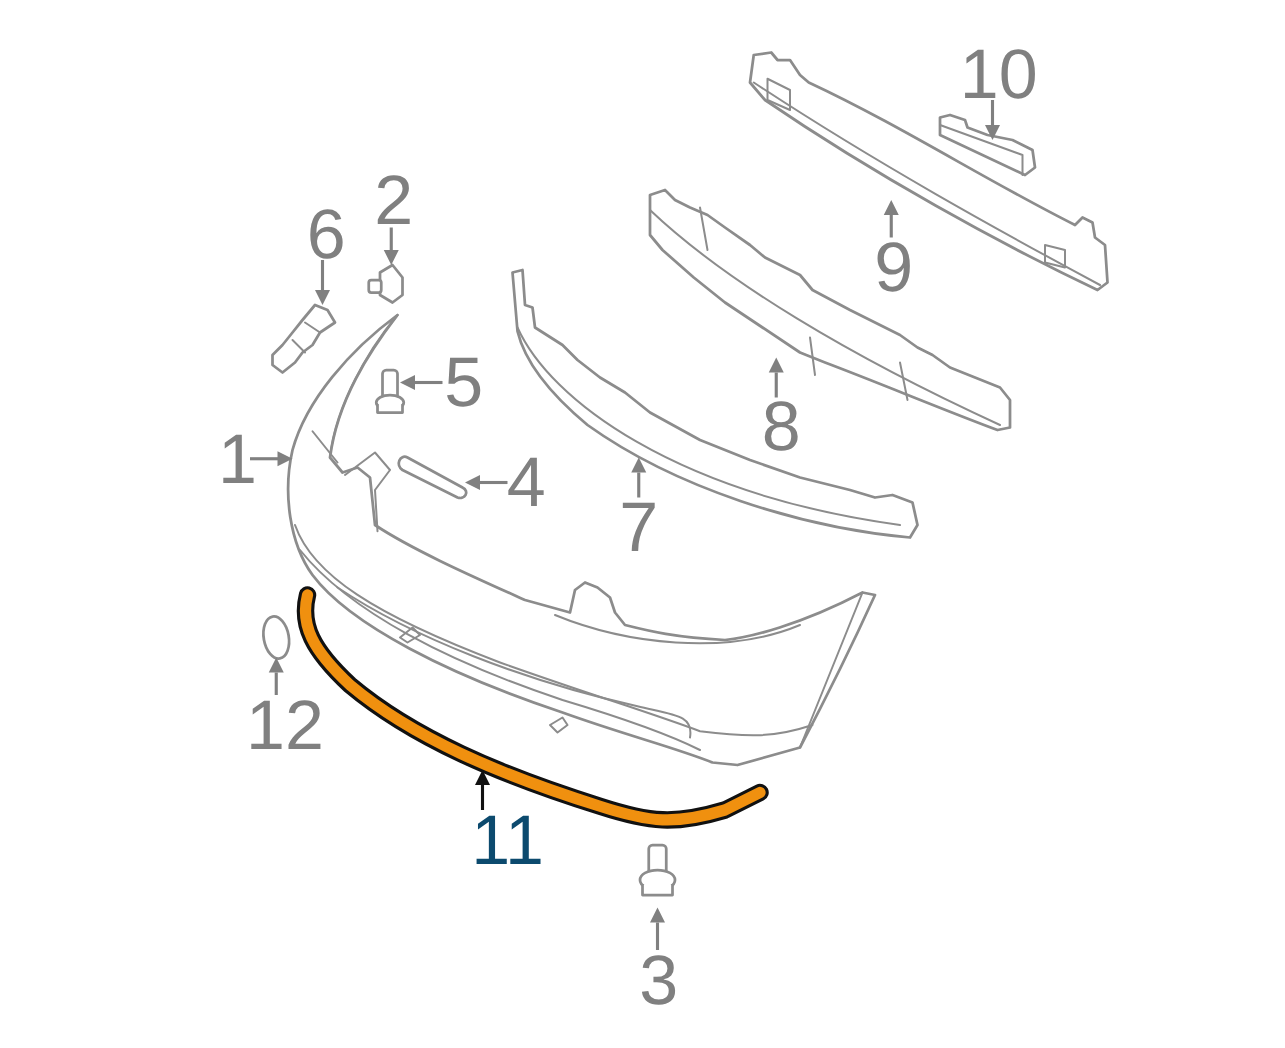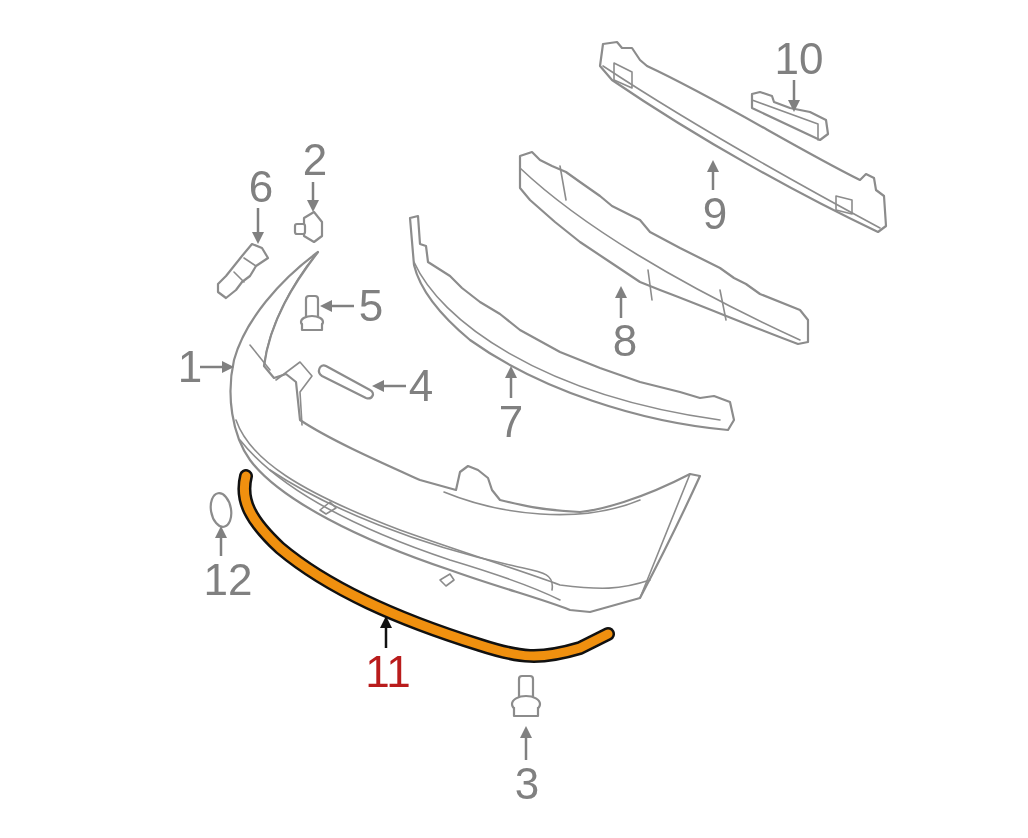--- a/index.html
+++ b/index.html
@@ -7,27 +7,27 @@
   #diagram { position: absolute; left: 0; top: 0; width: 1028px; height: 838px; }
   .part { fill: #ffffff; stroke: #8c8c8c; stroke-width: 2.2; stroke-linejoin: round; stroke-linecap: round; }
   .detail { fill: none; stroke: #8c8c8c; stroke-width: 1.6; stroke-linecap: round; stroke-linejoin: round; }
   .arrow-line { stroke: #808080; stroke-width: 2.5; fill: none; }
   .arrow-head { fill: #808080; }
   .arrow-line.hl { stroke: #111111; }
   .arrow-head.hl { fill: #111111; }
   .label {
     position: absolute;
     font-family: "Liberation Sans", sans-serif;
-    font-size: 44px;
+    font-size: 56px;
     line-height: 1;
     color: #808080;
     transform: translate(-50%, -50%);
     white-space: nowrap;
   }
-  .label.hl { color: #b91c1c; }
+  .label.hl { color: #0c4a6e; margin-left: 18px; }
 </style>
 </head>
 <body>
 
 <svg id="diagram" viewBox="0 0 1028 838" xmlns="http://www.w3.org/2000/svg">
 
   <g>
     <path class="part" d="M603,44 L617,42 L622,48 L632,48 L640,60 L647,66
       C720,100 790,145 860,180 L866,174 L874,178 L876,190 L884,196 L886,226 L878,232
       C800,195 700,140 612,80 L600,66 Z"></path>

